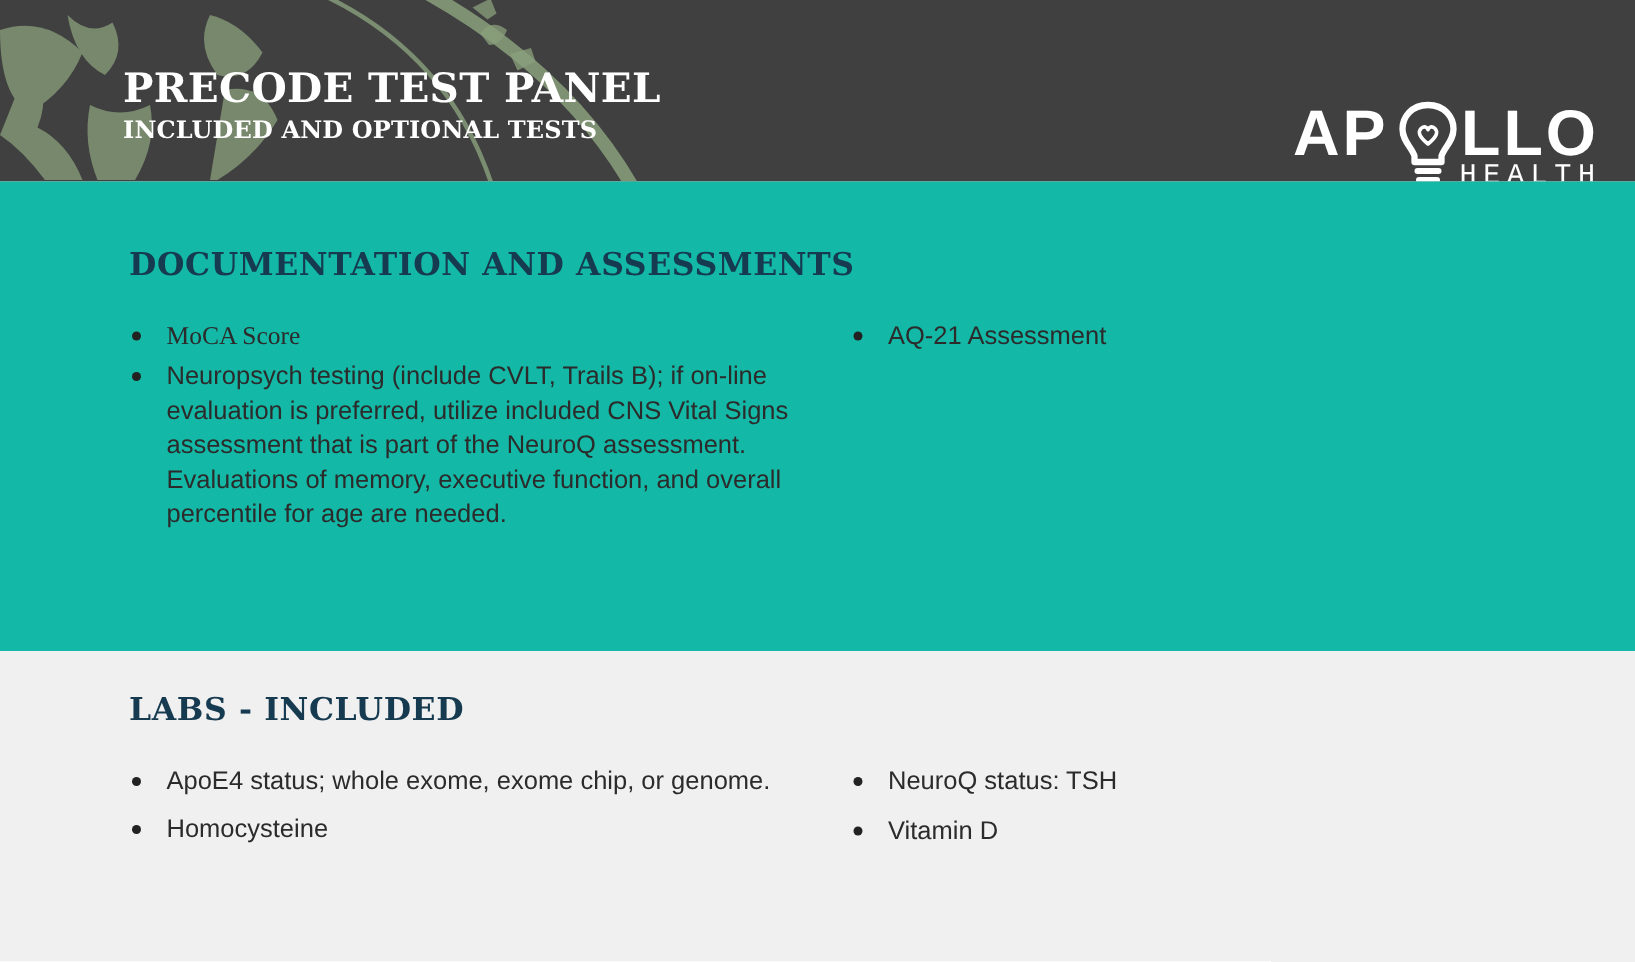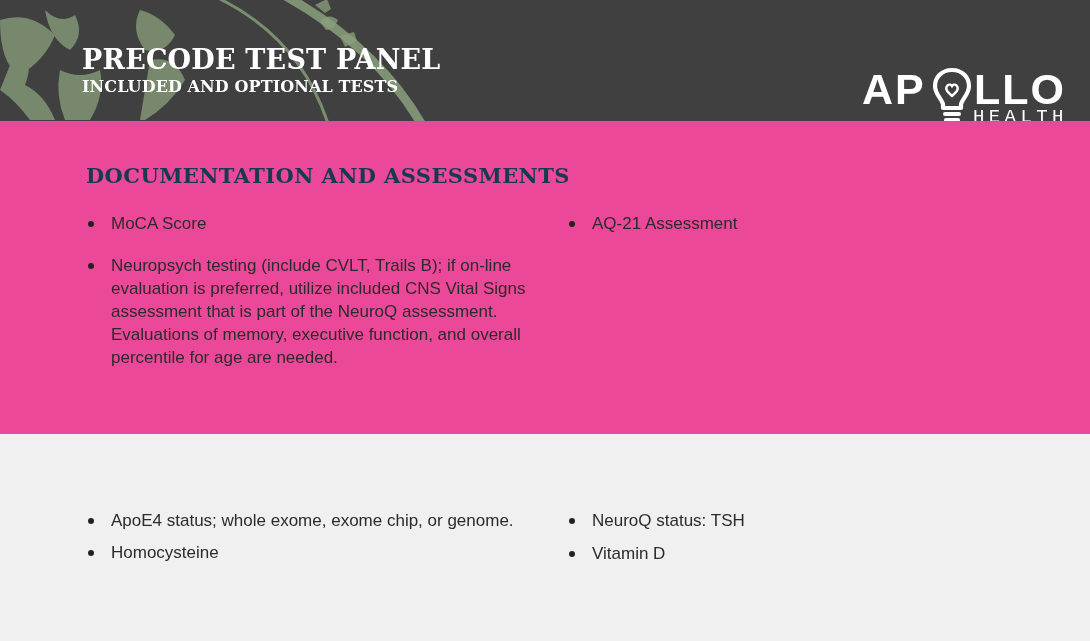--- a/index.html
+++ b/index.html
@@ -31,21 +31,21 @@
     }
     .logo-word .ap { position: absolute; left: 0; top: 0; }
     .logo-word .llo { position: absolute; left: 112px; top: 0; }
     .logo-bulb { position: absolute; left: 69px; top: 0; width: 42px; height: 62px; }
     .logo-sub {
       position: absolute; left: 111px; top: 42px; font-family: Liberation Mono, monospace;
       color: #ffffff; font-size: 19px; letter-spacing: 4.4px; white-space: nowrap; line-height: 18px;
     }
 
     .section { position: absolute; left: 0; width: 1090px; }
-    .section-docs { top: 121px; height: 313px; background: #ec4899; }
+    .section-docs { top: 121px; height: 313px; background: #14b8a6; }
     .section-labs { top: 434px; height: 207px; background: #f0f0f0; }
 
     .section-heading {
       position: absolute; left: 86px;
       font-family: "DejaVu Serif", "Liberation Serif", serif;
       font-weight: bold; color: #163a50; font-size: 21px; letter-spacing: 0.4px;
       white-space: nowrap; line-height: 26px;
     }
     .section-docs .section-heading { top: 42px; }
     .section-labs .section-heading { top: 26px; }
@@ -58,21 +58,21 @@
 
     .item {
       position: relative; padding-left: 25px; font-size: 17px; line-height: 23px; color: #2b2b2b;
     }
     .item::before {
       content: ""; position: absolute; left: 2px; top: 9px; width: 6px; height: 6px;
       border-radius: 50%; background: #222222;
     }
     .item-text { display: block; }
 
-    .section-docs .col-left .item:nth-child(1) { margin-bottom: 19px; }
+    .section-docs .col-left .item:nth-child(1) { margin-bottom: 4px; font-family: Liberation Serif, serif; }
     .section-labs .col-left .item:nth-child(1) { margin-bottom: 9px; }
     .section-labs .col-left .item:nth-child(2) { margin-bottom: 18px; }
     .section-labs .col-right .item { margin-bottom: 9.5px; }
   </style>
 </head>
 <body>
 
 <header class="header">
   <svg class="watermark" viewBox="0 0 560 121" xmlns="http://www.w3.org/2000/svg">
     <g fill="none" stroke="#8aa07c" stroke-width="9" opacity="0.85">
@@ -126,20 +126,21 @@
       </li>
   </ul>
   <ul class="col col-right">
     <li class="item">
         <span class="item-text">AQ-21 Assessment</span>
       </li>
   </ul>
 </section>
 
 <section class="section section-labs">
+  <h2 class="section-heading">LABS - INCLUDED</h2>
   <ul class="col col-left">
     <li class="item">
         <span class="item-text">ApoE4 status; whole exome, exome chip, or genome.</span>
       </li>
     <li class="item">
         <span class="item-text">Homocysteine</span>
       </li>
   </ul>
   <ul class="col col-right">
     <li class="item">

